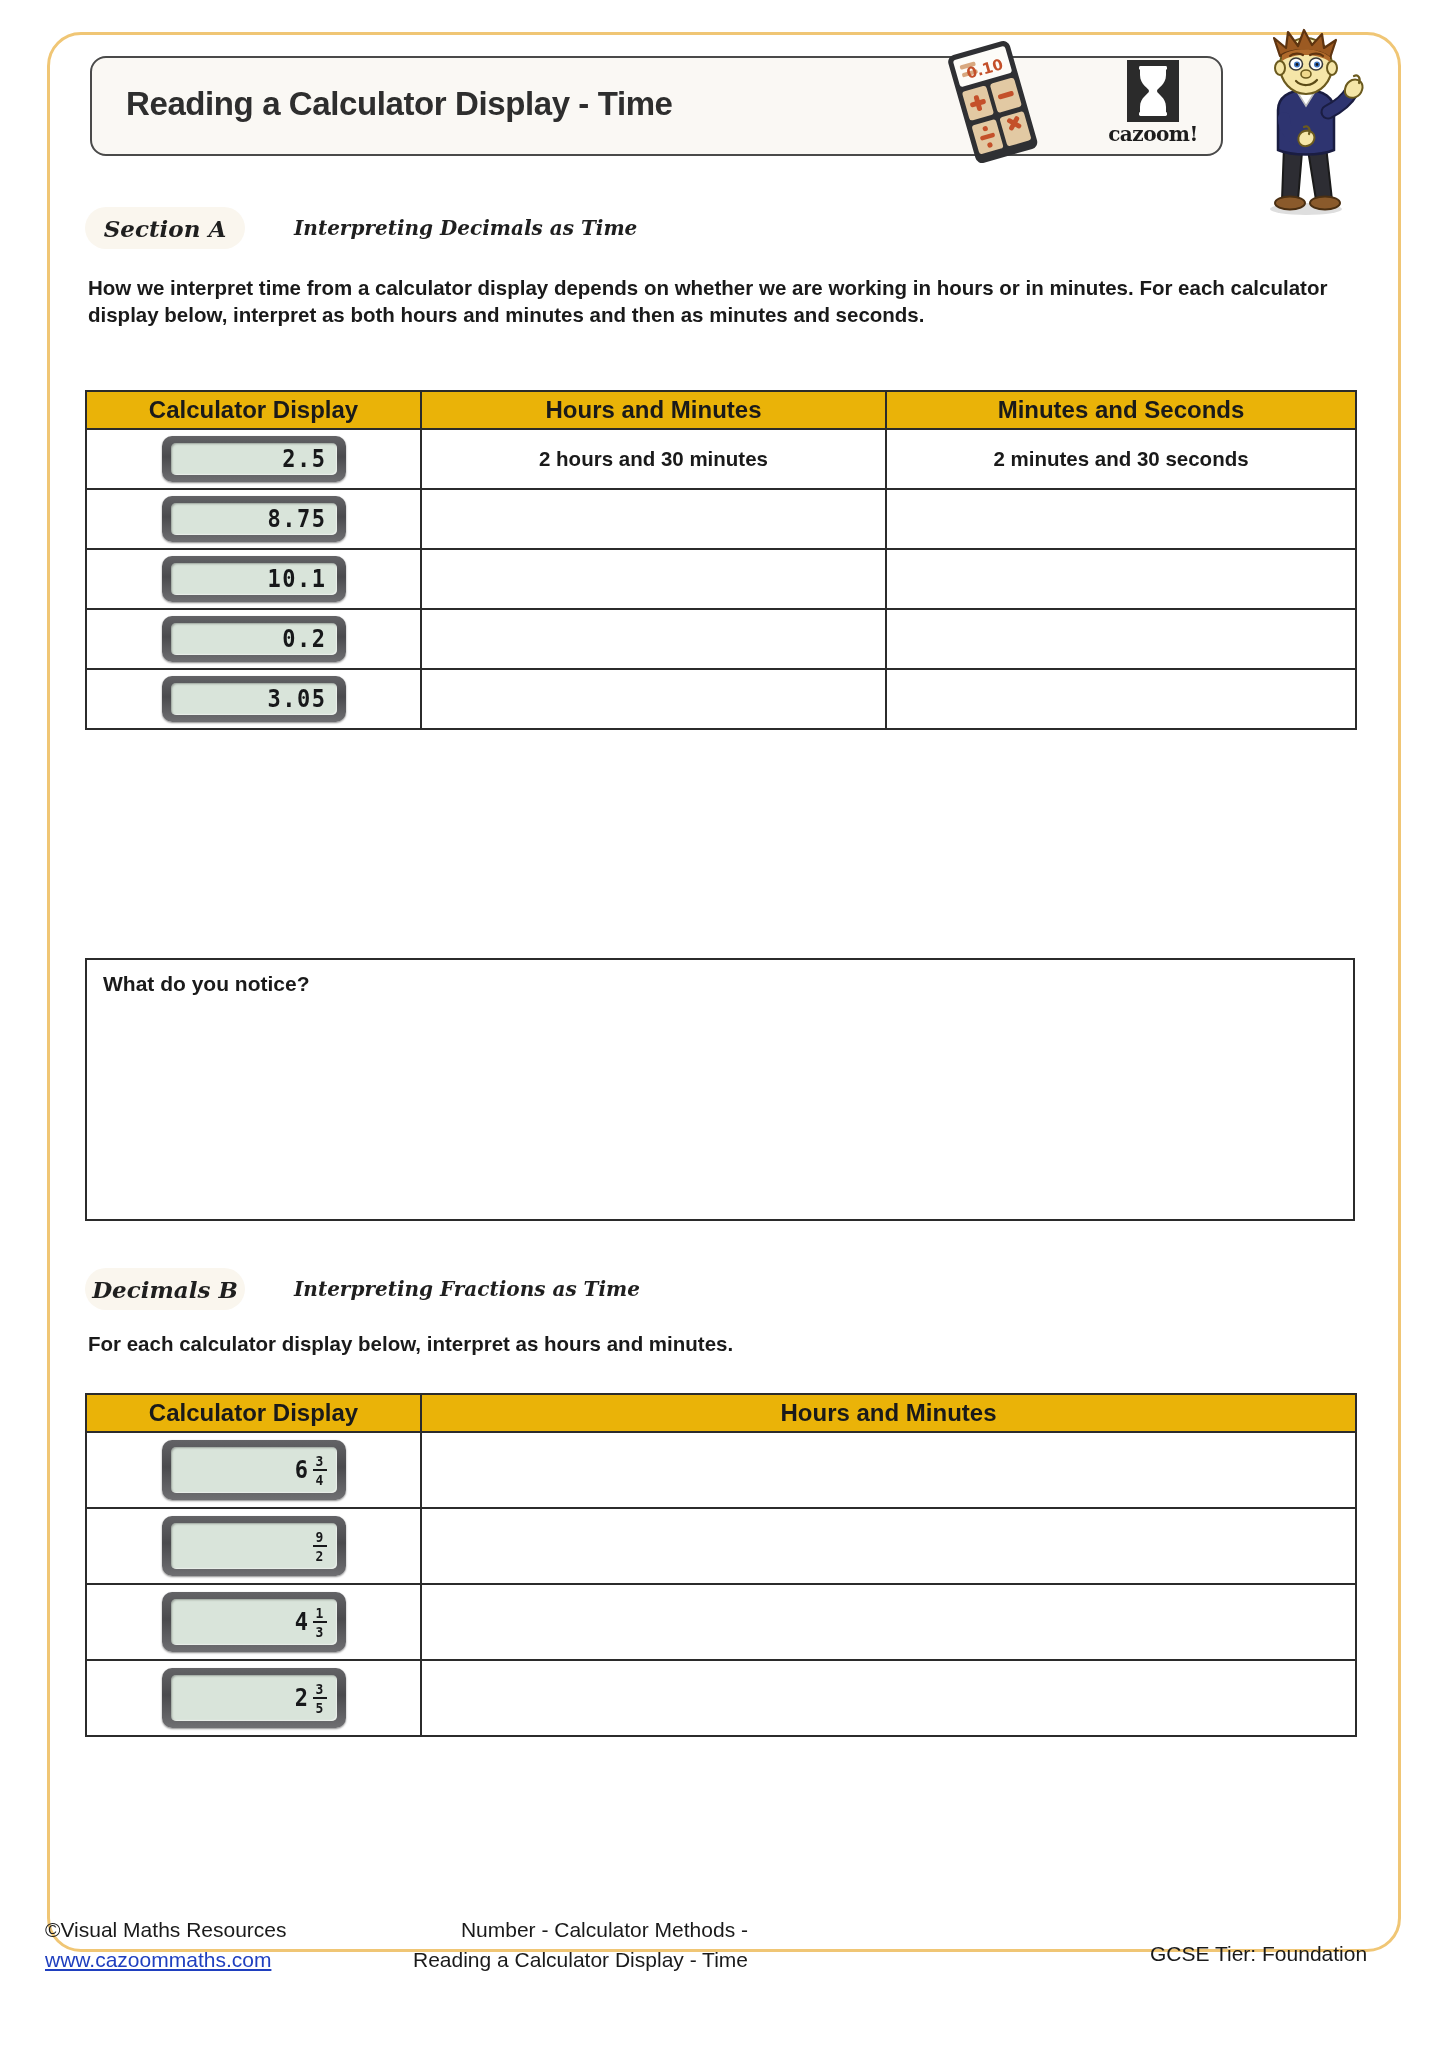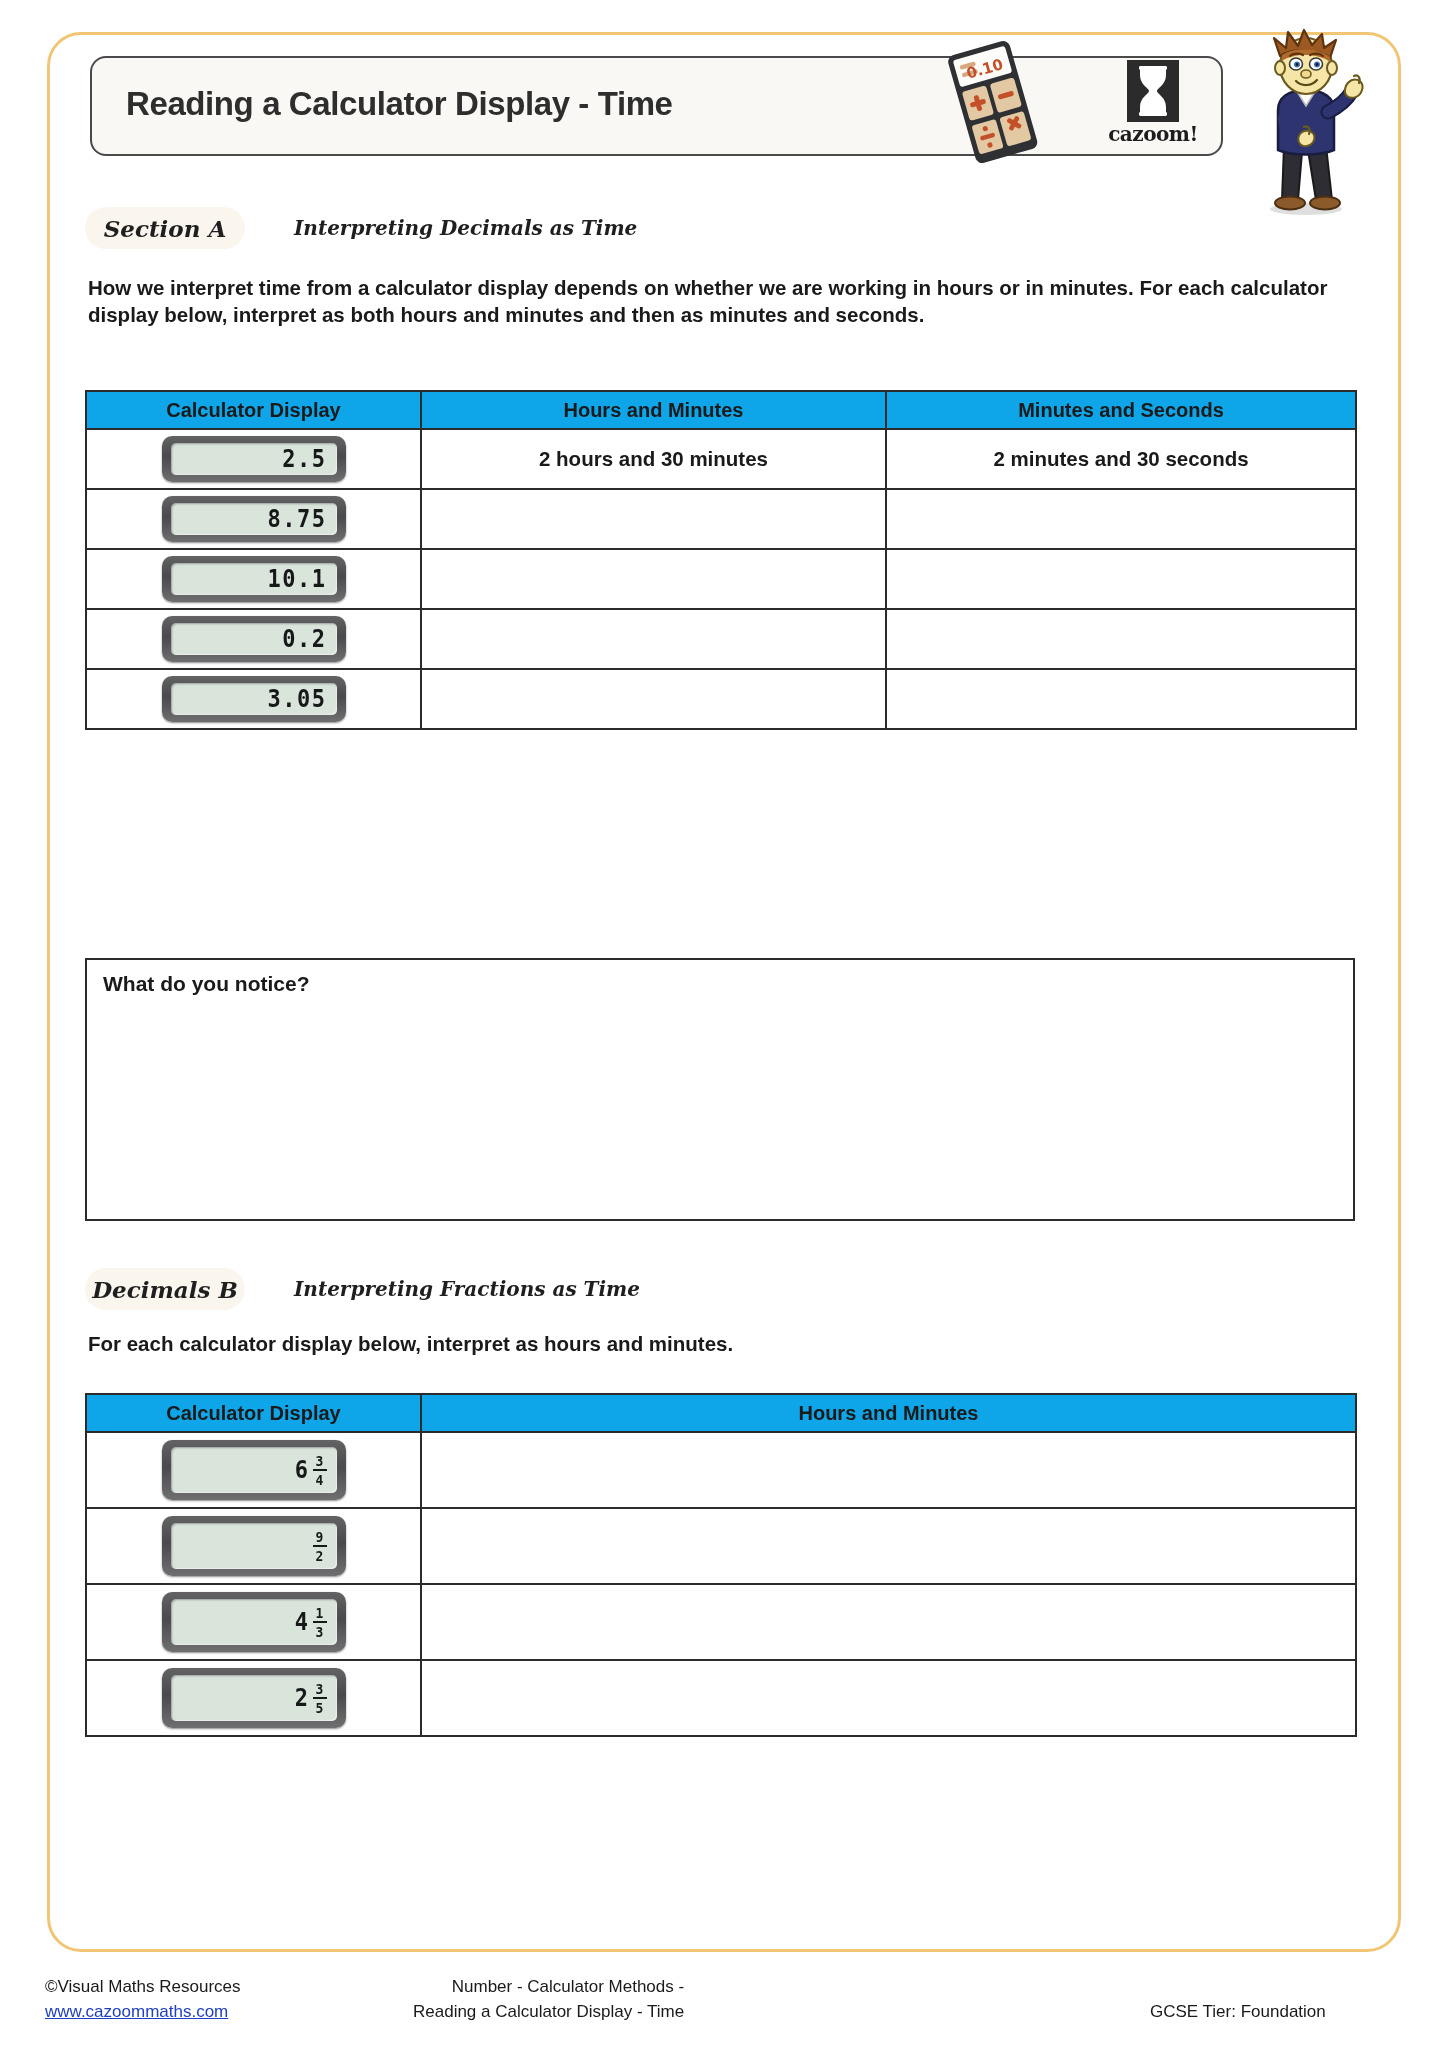--- a/index.html
+++ b/index.html
@@ -146,23 +146,23 @@
     line-height: 1.33;
   }
 
   
   .wtable {
     position: absolute;
     border-collapse: collapse;
     table-layout: fixed;
   }
   .wtable th {
-    background: #0ea5e9;
+    background: #eab308;
     border: 2px solid #2b2b2b;
-    font-size: 20px;
+    font-size: 24px;
     font-weight: bold;
     color: #1a1a1a;
     height: 36px;
     padding: 0;
   }
   .wtable td {
     border: 2px solid #2b2b2b;
     padding: 0;
     height: 58px;
     text-align: center;
@@ -255,24 +255,24 @@
     top: 12px;
     font-size: 21px;
     font-weight: bold;
     color: #1a1a1a;
   }
 
   
   #footer {
     position: absolute;
     left: 0;
-    top: 1975px;
+    top: 1915px;
     width: 1448px;
     height: 73px;
-    font-size: 17px;
+    font-size: 21px;
     color: #1a1a1a;
   }
   #footer-left  { position: absolute; left: 45px;  top: 0px; line-height: 1.45; }
   #footer-link  { color: #1f3fbf; text-decoration: underline; }
   #footer-mid   { position: absolute; left: 413px; top: 0px; line-height: 1.45; text-align: right; }
   #footer-right { position: absolute; left: 1150px; top: 27px; }
 </style>
 </head>
 <body>
 

